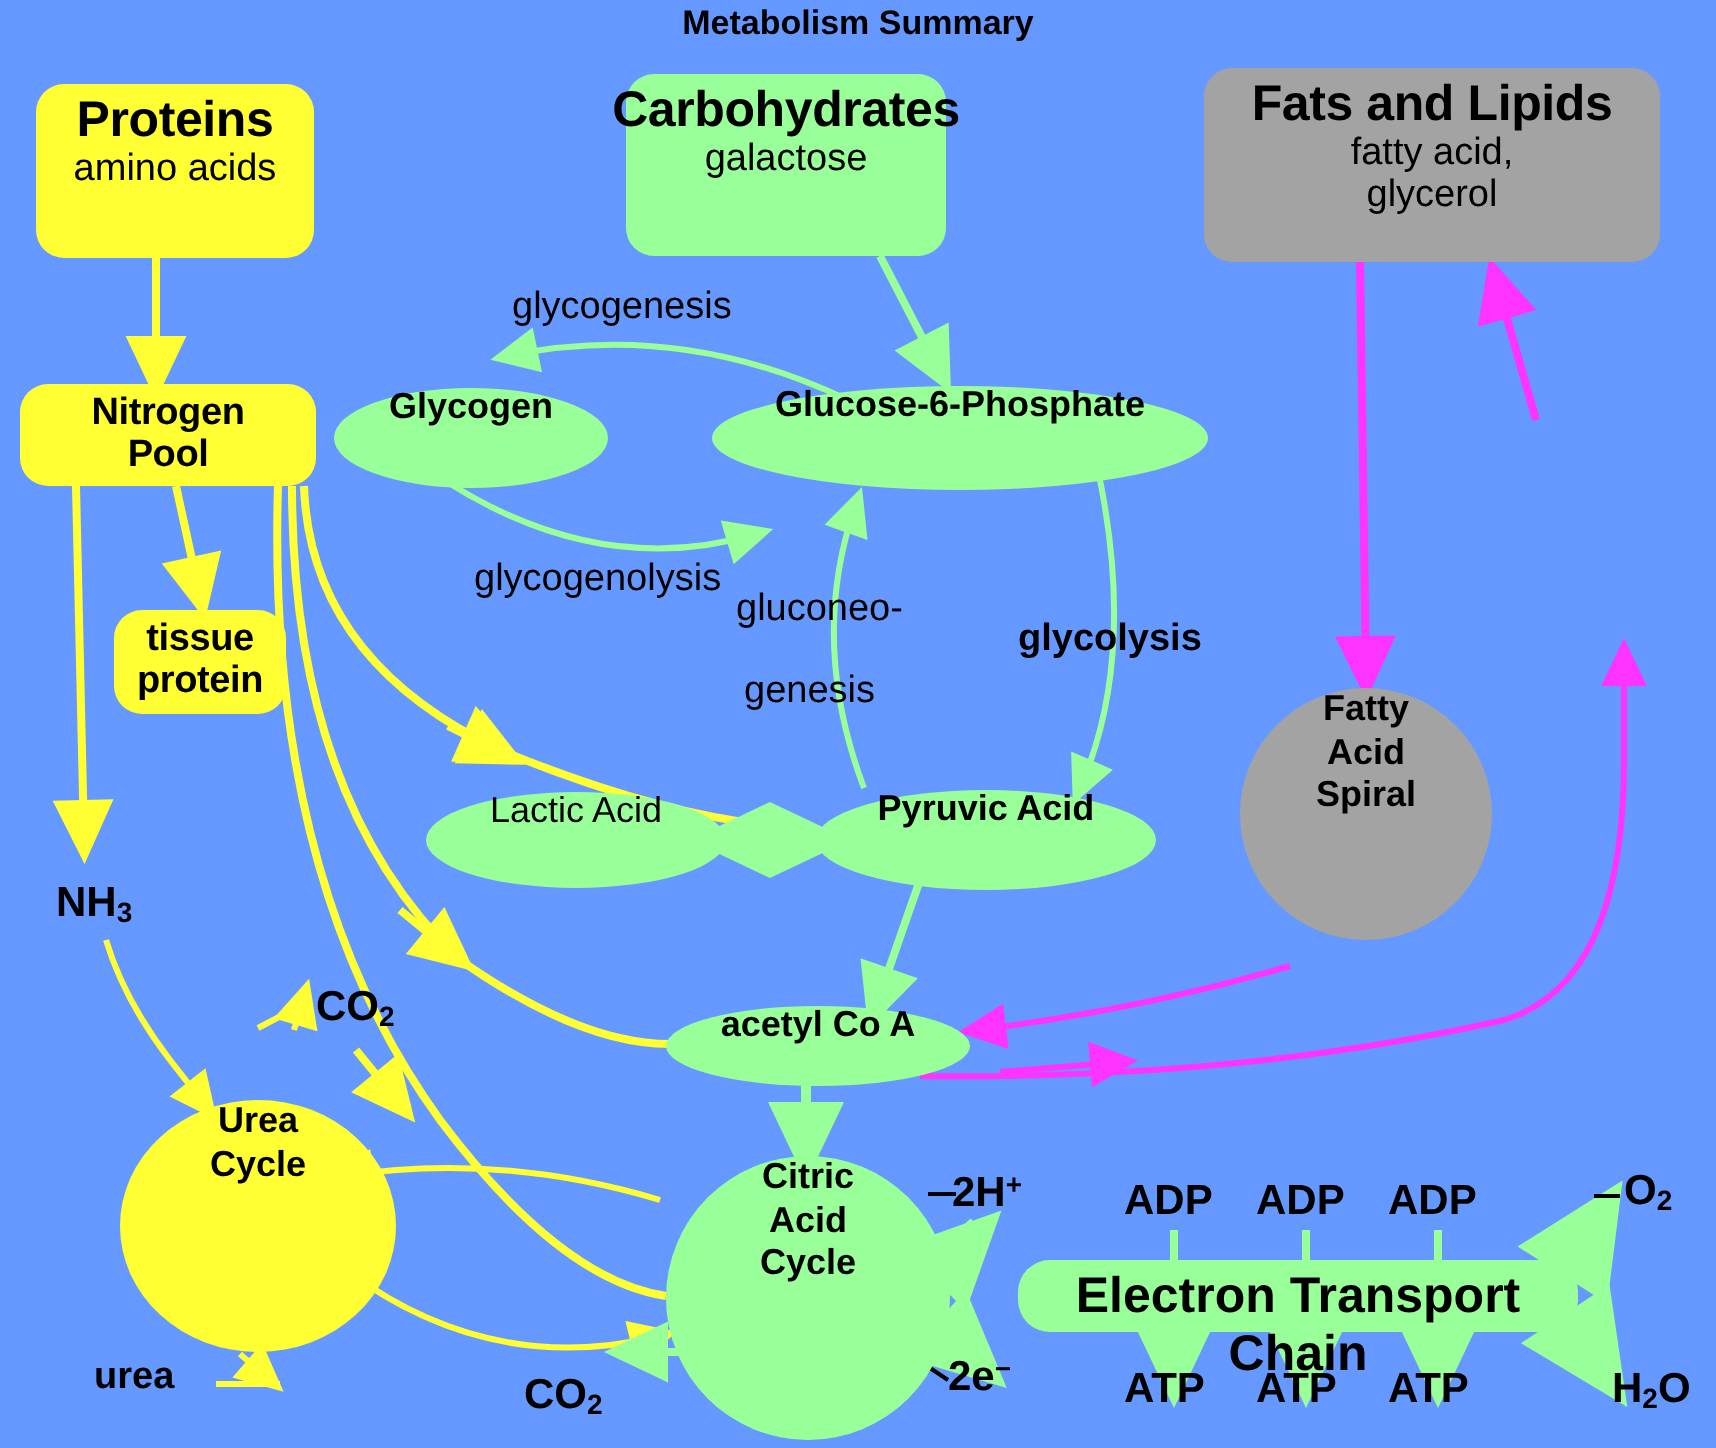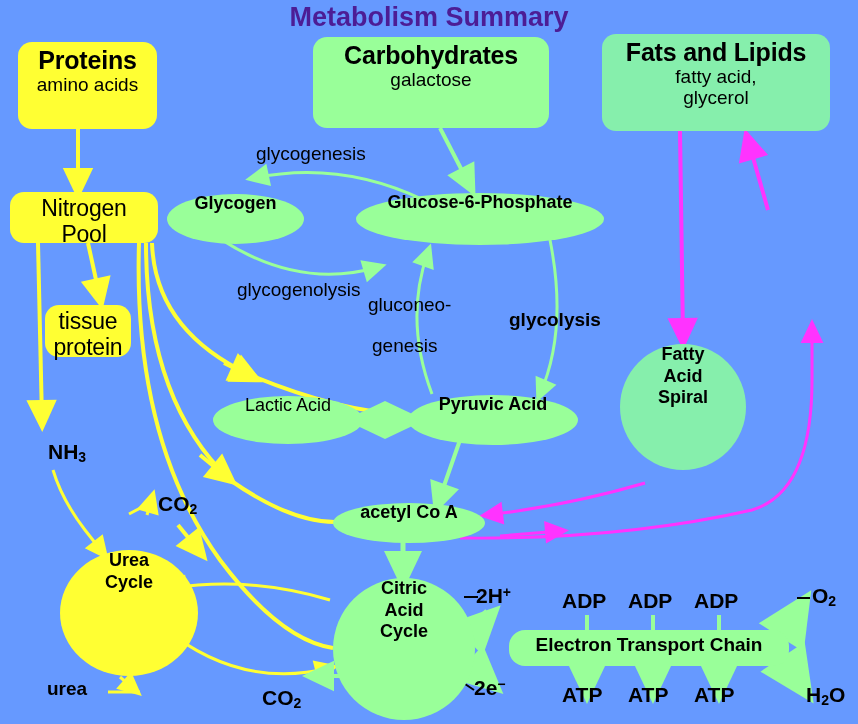--- a/index.html
+++ b/index.html
@@ -43,40 +43,40 @@
     font-size: 25px;
     line-height: 1.12;
     letter-spacing: -0.2px;
   }
   .box .sub {
     font-size: 19px;
     line-height: 1.12;
     font-weight: normal;
   }
   .box.plain .title {
-    font-weight: normal;
-    font-size: 23px;
+    font-weight: bold;
+    font-size: 19px;
   }
   
   .ellipse {
     border-radius: 50%;
     font-size: 18px;
     line-height: 1.1;
   }
   .ellipse.bold { font-weight: bold; }
   
   .circle {
     border-radius: 50%;
     font-weight: bold;
     font-size: 18px;
     line-height: 1.2;
   }
   .yellow { background: #ffff33; }
   .green  { background: #99ff99; }
-  .pink   { background: #86efac; }
+  .pink   { background: #a3a3a3; }
 
   
   .chem {
     position: absolute;
     font-weight: bold;
     font-size: 21px;
     color: #000;
     white-space: nowrap;
     z-index: 6;
   }
@@ -100,28 +100,28 @@
     z-index: 6;
   }
   .pathlabel.bold { font-weight: bold; }
 
   #page-title {
     position: absolute;
     left: 0;
     top: 2px;
     width: 858px;
     text-align: center;
-    font-size: 27px;
-    font-weight: bold;
-    color: #4c1d95;
+    font-size: 17px;
+    font-weight: bold;
+    color: #000000;
     z-index: 7;
   }
   .etc-label {
     font-weight: bold;
-    font-size: 19px;
+    font-size: 25px;
   }
 </style>
 </head>
 <body>
 
 <div id="canvas">
 
   <svg id="edges" viewBox="0 0 858 724" width="858" height="724">
     <defs>
       <marker id="ay" markerWidth="9" markerHeight="9" refX="5.4" refY="4.5" orient="auto" markerUnits="strokeWidth">
@@ -212,37 +212,37 @@
     </g>
   </svg>
 
   <div id="page-title">Metabolism Summary</div>
 
   <div class="node box yellow" style="left:18px; top:42px; width:139px; height:87px;">
     <div class="title">Proteins</div>
     <div class="sub">amino acids</div>
   </div>
 
-  <div class="node box green" style="left:313px; top:37px; width:236px; height:91px;">
+  <div class="node box green" style="left:313px; top:37px; width:160px; height:91px;">
     <div class="title">Carbohydrates</div>
     <div class="sub">galactose</div>
   </div>
 
   <div class="node box pink" style="left:602px; top:34px; width:228px; height:97px;">
     <div class="title">Fats and Lipids</div>
     <div class="sub">fatty acid,</div>
     <div class="sub">glycerol</div>
   </div>
 
   <div class="node box plain yellow" style="left:10px; top:192px; width:148px; height:51px;">
     <div class="title">Nitrogen</div>
     <div class="title">Pool</div>
   </div>
 
-  <div class="node box plain yellow" style="left:45px; top:305px; width:86px; height:52px;">
+  <div class="node box plain yellow" style="left:57px; top:305px; width:86px; height:52px;">
     <div class="title">tissue</div>
     <div class="title">protein</div>
   </div>
 
   <div class="node ellipse bold green" style="left:167px; top:194px; width:137px; height:50px;">
     <div>Glycogen</div>
   </div>
 
   <div class="node ellipse bold green" style="left:356px; top:193px; width:248px; height:52px;">
     <div>Glucose-6-Phosphate</div>
@@ -284,21 +284,21 @@
 
   <div class="pathlabel" style="left:256px; top:144px;">glycogenesis</div>
 
   <div class="pathlabel" style="left:237px; top:280px;">glycogenolysis</div>
 
   <div class="pathlabel" style="left:368px; top:295px;">gluconeo-</div>
   <div class="pathlabel" style="left:372px; top:336px;">genesis</div>
 
   <div class="pathlabel bold" style="left:509px; top:310px;">glycolysis</div>
 
-  <div class="chem" style="left:28px; top:440px;margin-left:20px;">
+  <div class="chem" style="left:28px; top:440px;">
     <span>NH</span><sub>3</sub>
   </div>
 
   <div class="chem" style="left:158px; top:492px;">
     <span>CO</span><sub>2</sub>
   </div>
 
   <div class="chem small" style="left:47px; top:678px;">urea</div>
 
   <div class="chem" style="left:262px; top:686px;">

